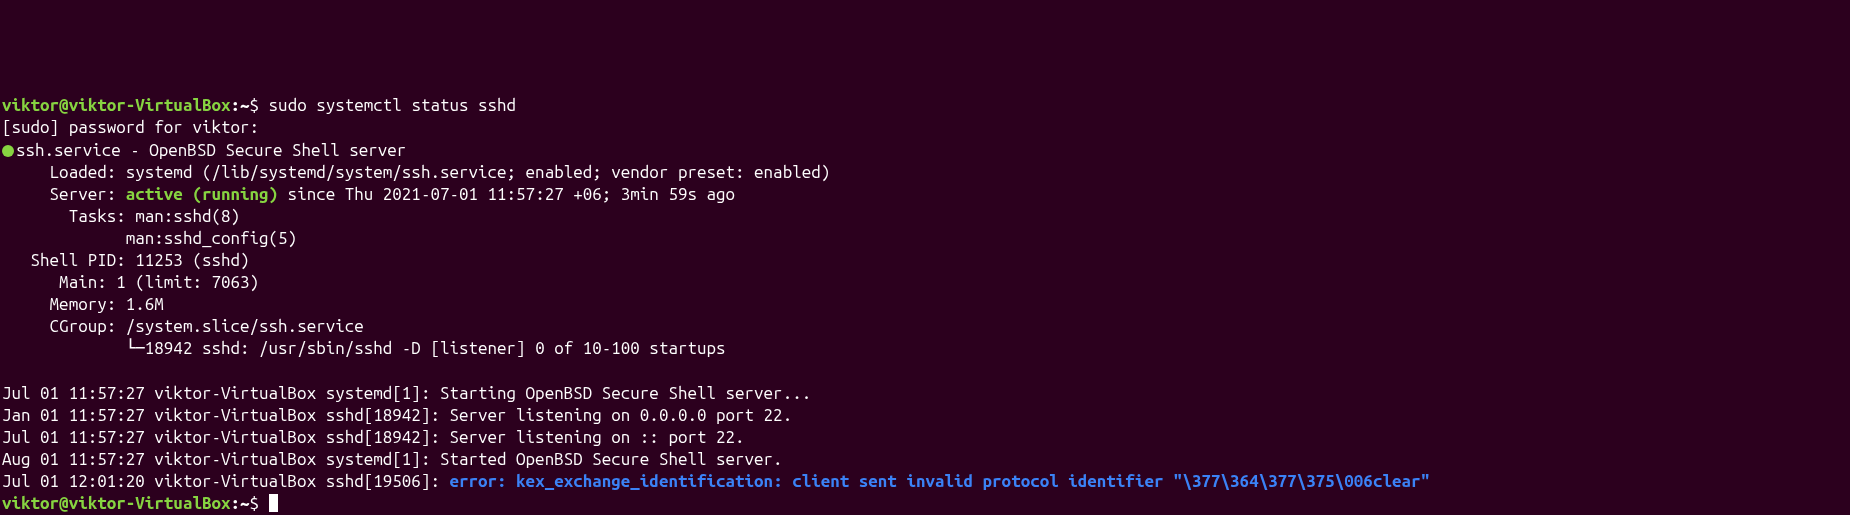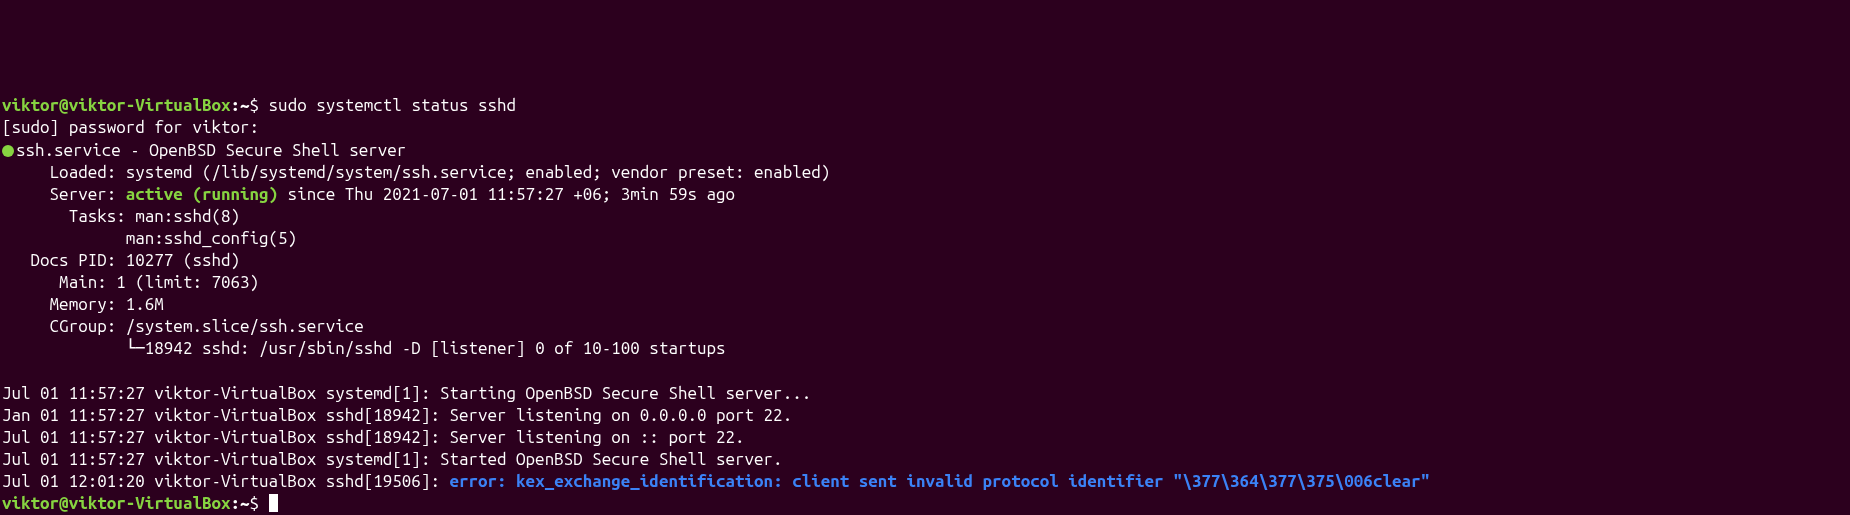--- a/index.html
+++ b/index.html
@@ -56,27 +56,27 @@
 
 
 
 <div><span><span class="green-bold">viktor@viktor-VirtualBox</span><span class="white-bold">:</span><span class="white-bold">~</span><span>$ </span><span>sudo systemctl status sshd</span></span>
 <span>[sudo] password for viktor:</span>
 <span class="dot"></span><span>ssh.service - OpenBSD Secure Shell server</span>
 <span>     Loaded: </span><span>systemd (/lib/systemd/system/ssh.service; enabled; vendor preset: enabled)</span>
 <span>     Server: </span><span class="green-bold">active (running)</span><span> since Thu 2021-07-01 11:57:27 +06; 3min 59s ago</span>
 <span>       Tasks: </span><span>man:sshd(8)</span>
 <span>             </span><span>man:sshd_config(5)</span>
-<span>   Docs PID: </span><span>10277 (sshd)</span>
+<span>   Shell PID: </span><span>11253 (sshd)</span>
 <span>      Main: </span><span>1 (limit: 7063)</span>
 <span>     Memory: </span><span>1.6M</span>
 <span>     CGroup: </span><span>/system.slice/ssh.service</span>
 <span>             </span><span class="tree-char">└─</span><span>18942 sshd: /usr/sbin/sshd -D [listener] 0 of 10-100 startups</span>
 
 <span>Jul 01 11:57:27 viktor-VirtualBox systemd[1]: Starting OpenBSD Secure Shell server...</span>
 <span>Jan 01 11:57:27 viktor-VirtualBox sshd[18942]: Server listening on 0.0.0.0 port 22.</span>
 <span>Jul 01 11:57:27 viktor-VirtualBox sshd[18942]: Server listening on :: port 22.</span>
-<span>Jul 01 11:57:27 viktor-VirtualBox systemd[1]: Started OpenBSD Secure Shell server.</span>
+<span>Aug 01 11:57:27 viktor-VirtualBox systemd[1]: Started OpenBSD Secure Shell server.</span>
 <span><span>Jul 01 12:01:20 viktor-VirtualBox sshd[19506]: </span><span class="red-bold">error: kex_exchange_identification: client sent invalid protocol identifier "\377\364\377\375\006clear"</span></span>
 <span><span class="green-bold">viktor@viktor-VirtualBox</span><span class="white-bold">:</span><span class="white-bold">~</span><span>$ </span></span><span class="cursor"></span></div>
 
 
 
 
 </body></html>

